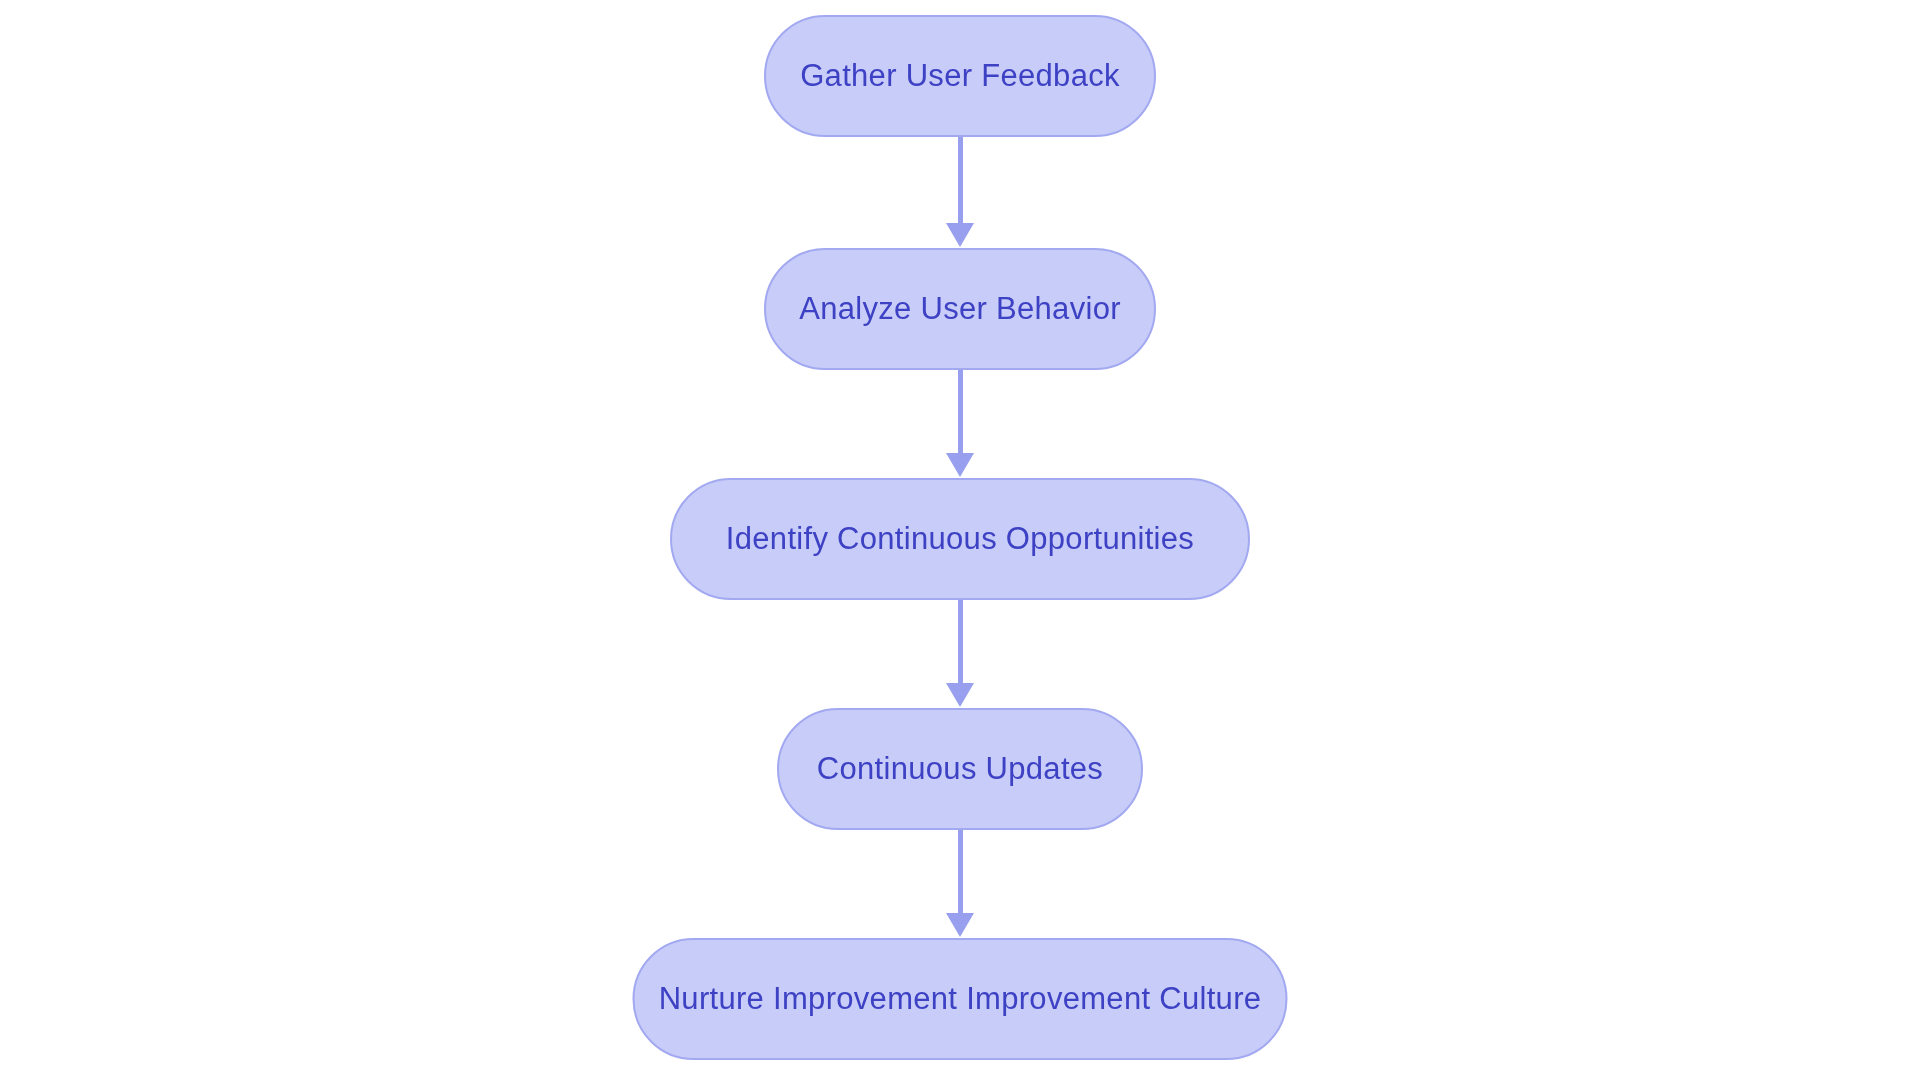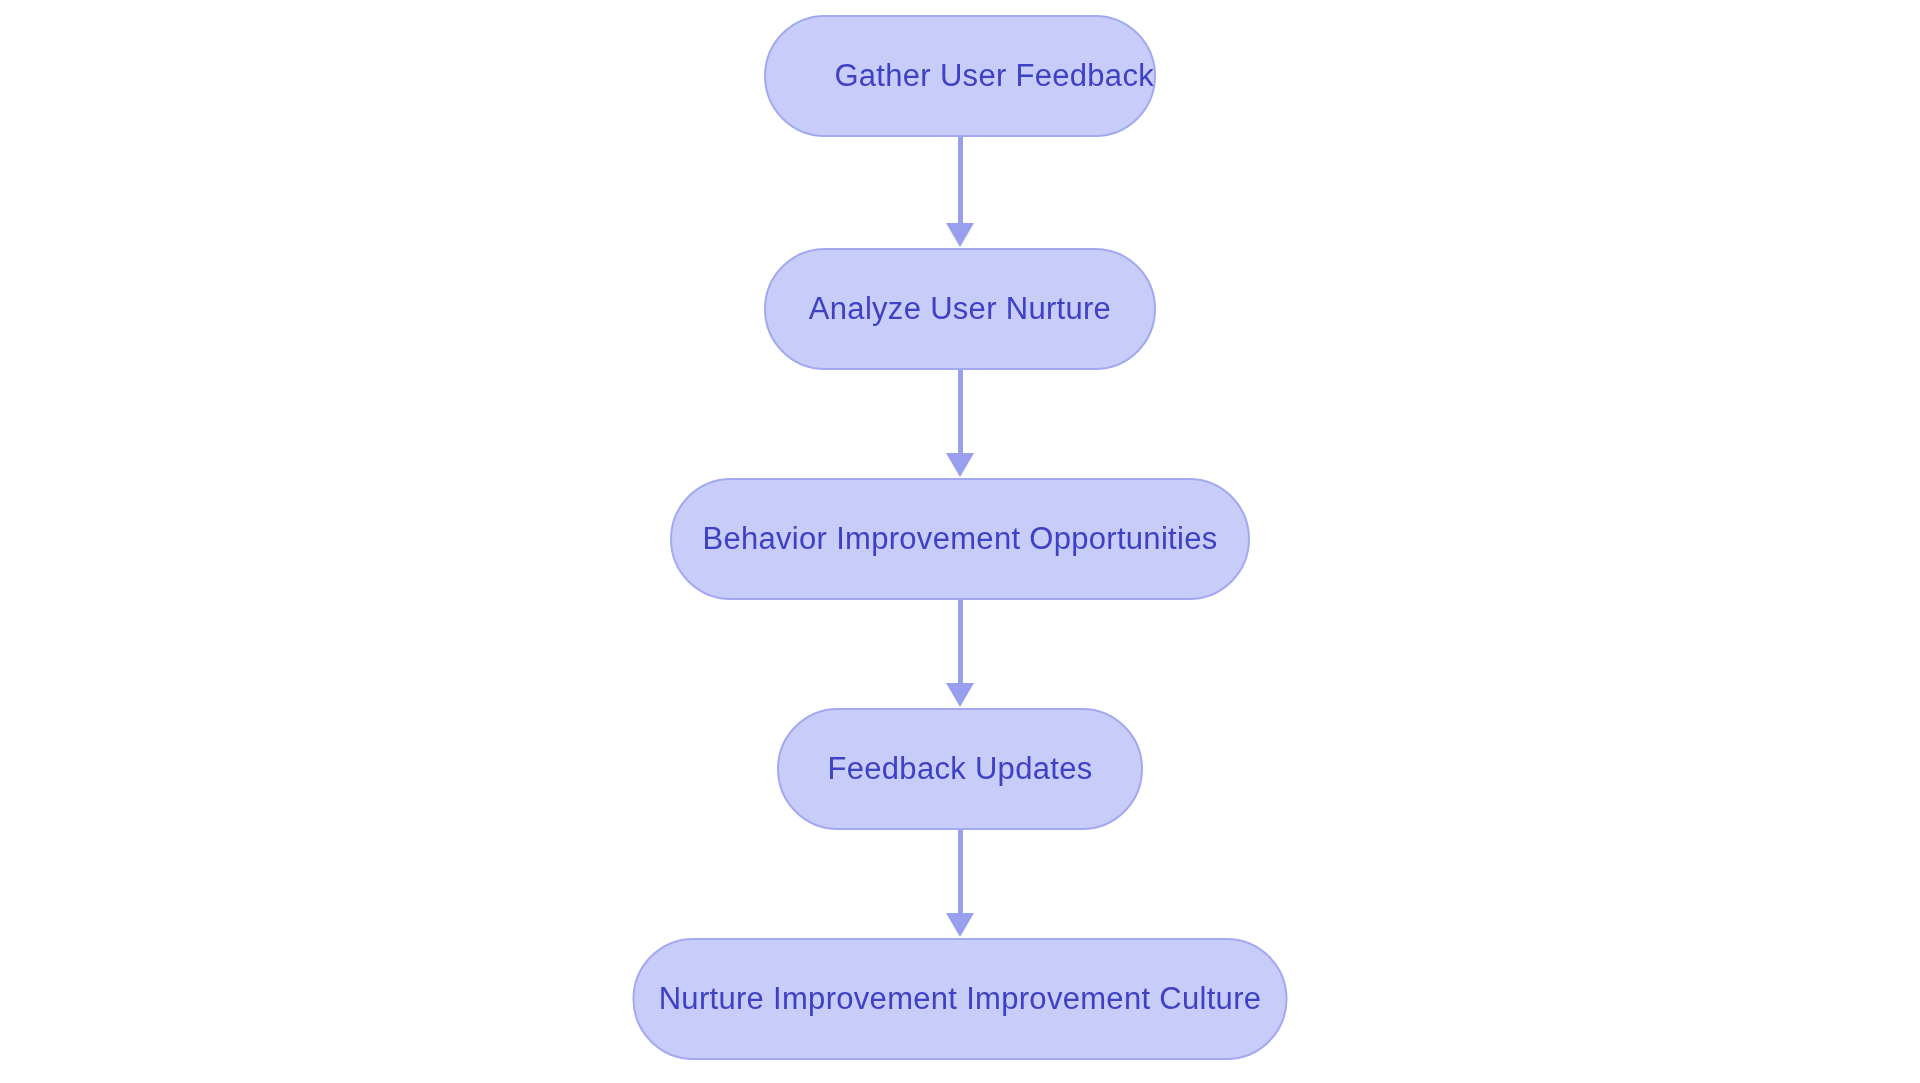--- a/index.html
+++ b/index.html
@@ -28,21 +28,21 @@
     display: flex;
     align-items: center;
     justify-content: center;
   }
   .node-label {
     color: var(--node-text, #3d41c4);
     font-size: 31px;
     letter-spacing: 0.3px;
     white-space: nowrap;
   }
-  .node-1 { top: 15px;  width: 392px; justify-content: flex-end; }
+  .node-1 { top: 15px;  width: 392px; }
   .node-2 { top: 248px; width: 392px; }
   .node-3 { top: 478px; width: 580px; }
   .node-4 { top: 708px; width: 366px; }
   .node-5 { top: 938px; width: 655px; }
 
   .edge {
     position: absolute;
     left: 50%;
     transform: translateX(-50%);
     display: flex;
@@ -74,39 +74,39 @@
   <div class="node node-1">
     <span class="node-label">Gather User Feedback</span>
   </div>
 
   <div class="edge edge-1">
     <div class="edge-line"></div>
     <div class="edge-head"></div>
   </div>
 
   <div class="node node-2">
-    <span class="node-label">Analyze User Nurture</span>
+    <span class="node-label">Analyze User Behavior</span>
   </div>
 
   <div class="edge edge-2">
     <div class="edge-line"></div>
     <div class="edge-head"></div>
   </div>
 
   <div class="node node-3">
-    <span class="node-label">Behavior Improvement Opportunities</span>
+    <span class="node-label">Identify Continuous Opportunities</span>
   </div>
 
   <div class="edge edge-3">
     <div class="edge-line"></div>
     <div class="edge-head"></div>
   </div>
 
   <div class="node node-4">
-    <span class="node-label">Feedback Updates</span>
+    <span class="node-label">Continuous Updates</span>
   </div>
 
   <div class="edge edge-4">
     <div class="edge-line"></div>
     <div class="edge-head"></div>
   </div>
 
   <div class="node node-5">
     <span class="node-label">Nurture Improvement Improvement Culture</span>
   </div>

